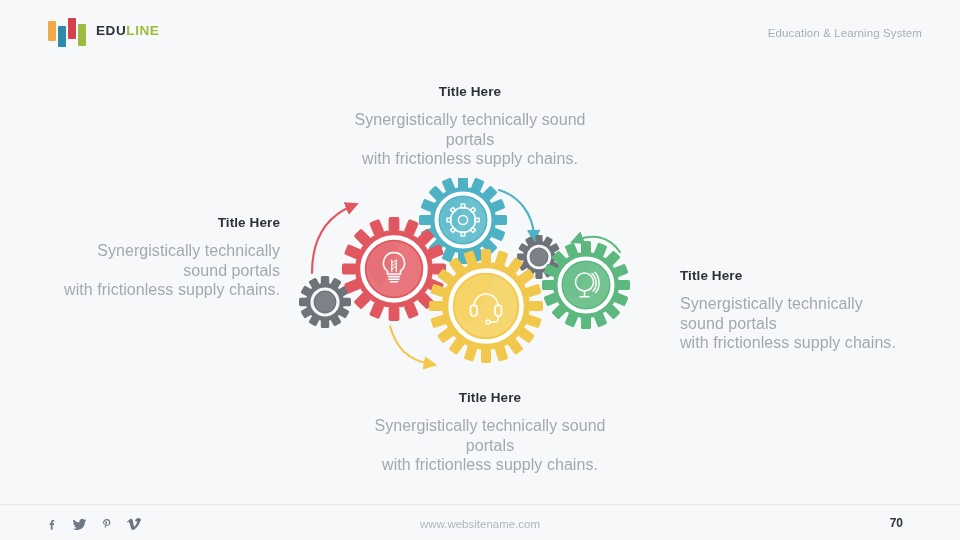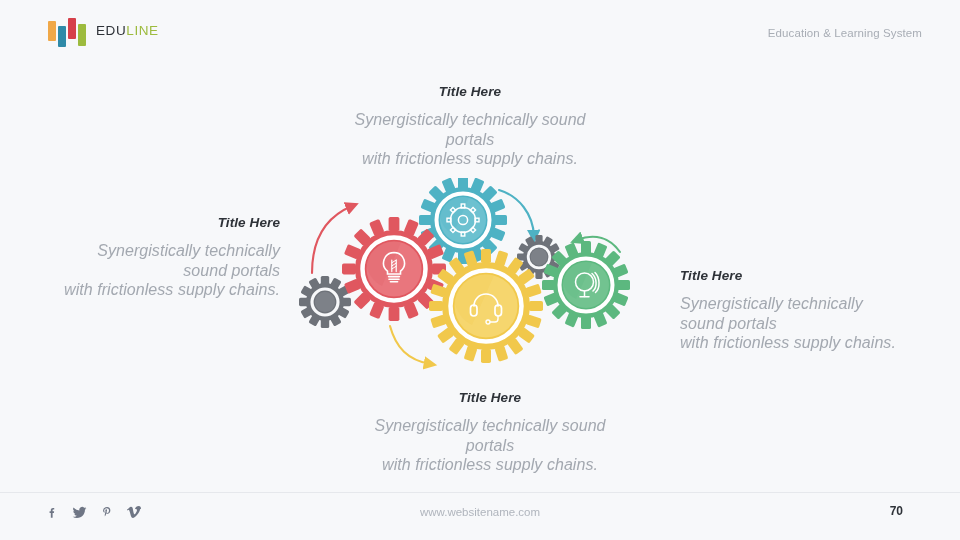--- a/index.html
+++ b/index.html
@@ -49,40 +49,40 @@
     display: block;
     border-radius: 1px;
   }
   .lb1 { left: 0px;  top: 6px;  width: 8px; height: 20px; background: #f0a848; }
   .lb2 { left: 10px; top: 11px; width: 8px; height: 21px; background: #2f8aa8; }
   .lb3 { left: 20px; top: 3px;  width: 8px; height: 21px; background: #d6404a; }
   .lb4 { left: 30px; top: 9px;  width: 8px; height: 22px; background: #9dbb3e; }
 
   .logo-text {
     font-size: 13.5px;
-    font-weight: normal;
+    font-weight: bold;
     letter-spacing: 0.6px;
     white-space: nowrap;
   }
   .logo-text .edu  { color: #2e3238; }
   .logo-text .line { color: #9dbb3e; }
 
   .header-tag {
     position: absolute;
     right: 38px;
     top: 27px;
     font-size: 11.5px;
     color: #a8adb5;
     letter-spacing: 0.1px;
     white-space: nowrap;
     margin-left: 28px;
   }
 
   
-  .tb { position: absolute; font-style: italic; }
+  .tb { position: absolute; }
   .tb-title {
     font-size: 13.5px;
     font-weight: bold;
     color: #2e3238;
     margin-bottom: 11px;
     letter-spacing: 0.1px;
   }
   .tb-body {
     font-size: 16px;
     color: #a3a8b0;
@@ -104,21 +104,21 @@
     height: 200px;
   }
   .graphic svg { display: block; }
 
   
   .footer {
     position: absolute;
     left: 0;
     bottom: 0;
     width: 960px;
-    height: 48px;
+    height: 36px;
     border-top: 1px solid #e6e8ec;
   }
   .social {
     position: absolute;
     left: 45px;
     top: 11px;
     display: flex;
     align-items: center;
     gap: 12px;
   }

